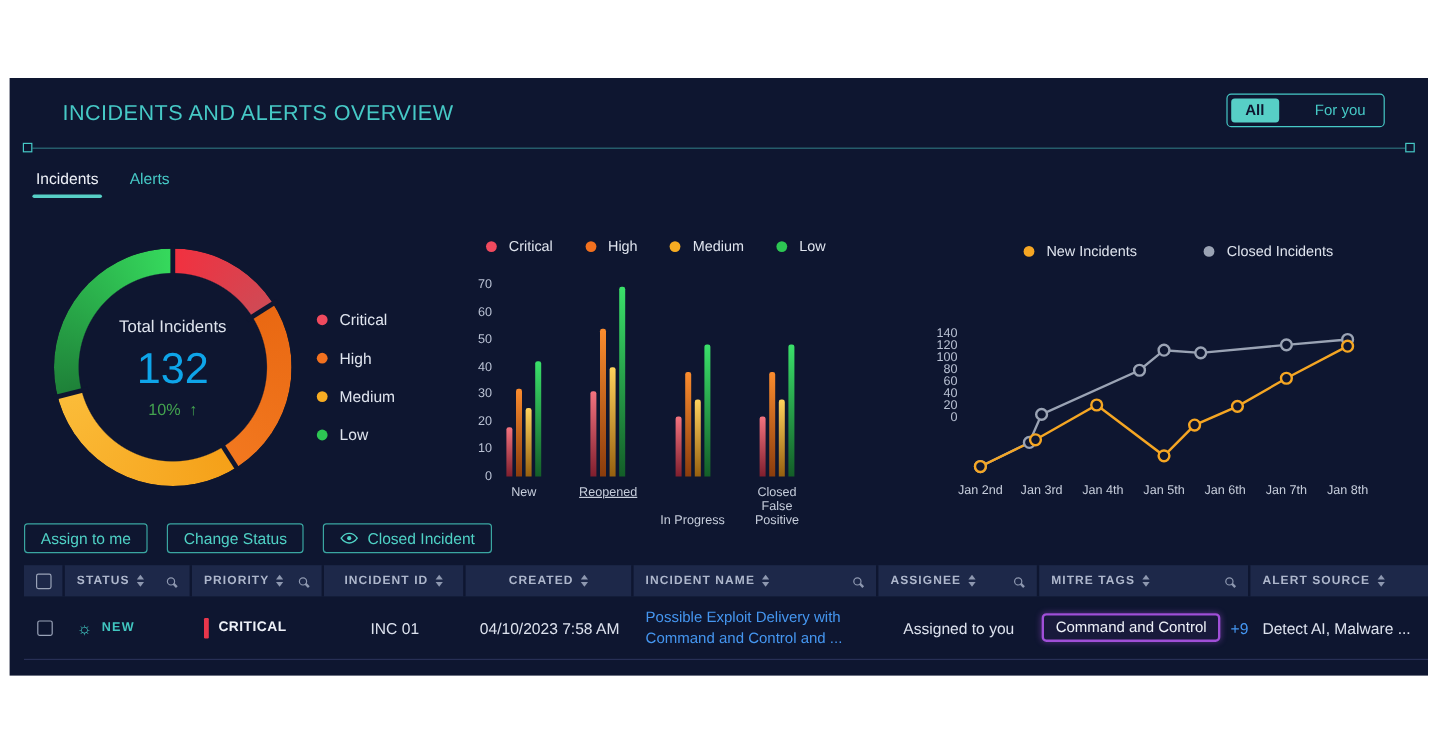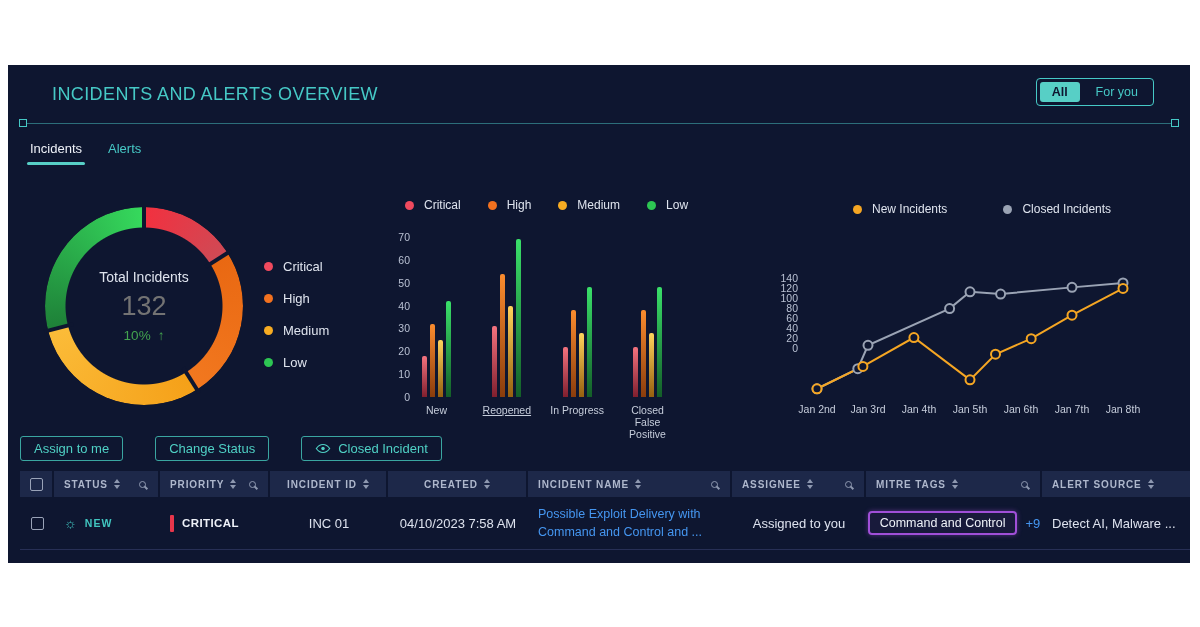--- a/index.html
+++ b/index.html
@@ -1,21 +1,21 @@
 <!DOCTYPE html>
 <html><head>
 <meta charset="utf-8">
 <style>
   * { box-sizing: border-box; margin: 0; padding: 0; }
   html,body { width: 1200px; height: 627px; background: #ffffff; font-family: "Liberation Sans", sans-serif; overflow: hidden; }
   .panel { position: absolute; left: 8px; top: 65px; width: 1182px; height: 498px; background: #0e1630; overflow: hidden; }
 
   
   .title { position: absolute; left: 44px; top: 19px; font-size: 18px; letter-spacing: .4px; color: #46c9c6; font-weight: 500; }
-  .toggle-group { position: absolute; right: 36px; top: 13px; display: flex; gap: 4px; padding: 3px; border: 1px solid #46c9c6; border-radius: 4px; }
+  .toggle-group { position: absolute; right: 36px; top: 13px; display: flex; gap: 18px; padding: 3px; border: 1px solid #46c9c6; border-radius: 4px; }
   .toggle-btn { border: none; background: transparent; color: #46c9c6; font-size: 12.5px; padding: 3px 12px; border-radius: 3px; font-family: inherit; cursor: pointer; }
   .toggle-btn.on { background: #57cfc6; color: #0e1630; font-weight: bold; }
 
   
   .divider { position: absolute; top: 58px; left: 13px; right: 13px; height: 1px; background: #2c6e7a; }
   .handle { position: absolute; width: 8px; height: 8px; border: 1.5px solid #46c9c6; background: #0e1630; top: -4px; }
   .handle.l { left: -2px; } .handle.r { right: -2px; }
 
   
   .tabs { position: absolute; left: 22px; top: 76px; display: flex; gap: 26px; }
@@ -24,21 +24,21 @@
   .tab.active::after { content: ''; position: absolute; left: -3px; right: -3px; bottom: 0; height: 3px; background: #57cfc6; border-radius: 2px; }
 
   
   .donut-wrap { position: absolute; left: 37px; top: 142px; width: 198px; height: 198px; }
   .donut { width: 100%; height: 100%; border-radius: 50%;
     -webkit-mask: radial-gradient(circle, transparent 0 78px, #000 79px); mask: radial-gradient(circle, transparent 0 78px, #000 79px);
     filter: drop-shadow(0 0 6px rgba(245,166,35,.18)); }
   .notch { position: absolute; left: 50%; top: 50%; width: 4px; height: 30px; margin: -15px 0 0 -2px; background: #0e1630; }
   .donut-center { position: absolute; inset: 0; display: flex; flex-direction: column; align-items: center; justify-content: center; gap: 6px; }
   .dc-label { font-size: 14px; color: #dfe4ee; }
-  .dc-value { font-size: 27px; color: #737373; }
+  .dc-value { font-size: 36px; color: #0ea5e9; }
   .dc-delta { font-size: 13.5px; color: #43a34f; display: flex; gap: 7px; align-items: center; }
   .donut-legend { position: absolute; left: 256px; top: 194px; display: flex; flex-direction: column; gap: 17px; }
   .leg-item { display: flex; align-items: center; gap: 10px; font-size: 13px; color: #dfe4ee; cursor: pointer; }
   .dot { width: 9px; height: 9px; border-radius: 50%; flex: 0 0 auto; }
 
   
   .bars-legend { position: absolute; left: 397px; top: 133px; display: flex; gap: 27px; align-items: center; }
   .bars-legend .leg-item, .line-legend .leg-item { font-size: 12px; }
   .bars-yaxis { position: absolute; left: 370px; top: 167px; width: 32px; height: 170px; display: flex; flex-direction: column; justify-content: space-between; align-items: flex-end; font-size: 10.5px; line-height: 10px; color: #b9c1d3; }
   .bars-plot { position: absolute; left: 414px; top: 172px; width: 240px; height: 160px; display: flex; justify-content: space-between; align-items: flex-end; }
@@ -48,21 +48,21 @@
   .bxl { position: absolute; transform: translateX(-50%); font-size: 10.5px; color: #c6cddb; text-align: center; white-space: pre-line; line-height: 12px; }
 
   
   .line-legend { position: absolute; left: 845px; top: 137px; display: flex; gap: 56px; align-items: center; }
   .line-yaxis { position: absolute; left: 758px; top: 165px; width: 32px; height: 166px; display: flex; flex-direction: column; justify-content: center; align-items: flex-end; font-size: 10.5px; line-height: 10px; color: #b9c1d3; }
   .line-svg { position: absolute; left: 797px; top: 163px; }
   .line-xlabels { position: absolute; left: 797px; top: 338px; width: 336px; height: 16px; }
   .lxl { position: absolute; transform: translateX(-50%); font-size: 10.5px; color: #c6cddb; white-space: nowrap; }
 
   
-  .actions { position: absolute; left: 12px; top: 371px; display: flex; gap: 32px; }
+  .actions { position: absolute; left: 12px; top: 371px; display: flex; gap: 16px; }
   .action-btn { display: flex; align-items: center; gap: 7px; border: 1px solid #3aa6a1; border-radius: 3px; background: transparent; color: #4fd1c5; font-size: 13px; padding: 4px 13px; font-family: inherit; cursor: pointer; }
   .eye { width: 16px; height: 11px; display: inline-block; }
 
   
   .thead { position: absolute; left: 12px; top: 406px; width: 1170px; height: 26px; display: flex; background: #1d2849; }
   .th { display: flex; align-items: center; gap: 6px; padding: 0 10px; border-right: 2px solid #0e1630; font-size: 10px; font-weight: bold; letter-spacing: .9px; color: #aeb7cc; cursor: pointer; }
   .th:last-child { border-right: none; }
   .row { position: absolute; left: 12px; top: 432px; width: 1170px; height: 53px; display: flex; align-items: center; border-bottom: 1px solid #272f55; }
   .td { display: flex; align-items: center; padding: 0 10px; font-size: 13px; color: #dde2ee; }
   .c0 { width: 34px; justify-content: center; padding: 0; }
@@ -195,21 +195,21 @@
       <div class="bar-group">
         <div class="bar" style="height: 50.2857px; background: linear-gradient(to top, rgb(128, 31, 46), rgb(244, 115, 127));"></div>
         <div class="bar" style="height: 86.8571px; background: linear-gradient(to top, rgb(138, 60, 12), rgb(251, 140, 46));"></div>
         <div class="bar" style="height: 64px; background: linear-gradient(to top, rgb(150, 96, 15), rgb(255, 211, 92));"></div>
         <div class="bar" style="height: 109.714px; background: linear-gradient(to top, rgb(19, 94, 40), rgb(58, 224, 106));"></div>
       </div>
     </div>
   <div class="bars-xlabels" id="bars-xlabels">
       <span class="bxl" style="left: 14.5px;">New</span>
       <span class="bxl" style="left: 84.8333px; text-decoration: underline;">Reopened</span>
-      <span class="bxl" style="left: 155.167px;">In Progress</span>
+      <span class="bxl" style="left: 155.167px; margin-top: 24px;">In Progress</span>
       <span class="bxl" style="left: 225.5px;">Closed
 False Positive</span>
     </div>
 
   <div class="line-legend" id="line-legend">
       <div class="leg-item">
         <span class="dot" style="background: rgb(245, 166, 35);"></span>
         <span>New Incidents</span>
       </div>
       <div class="leg-item">

